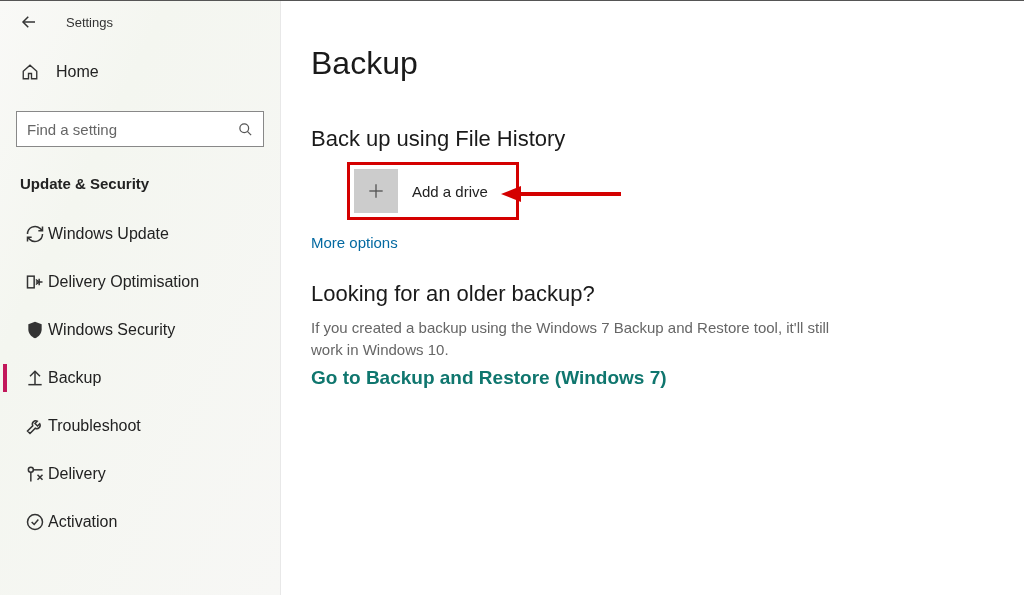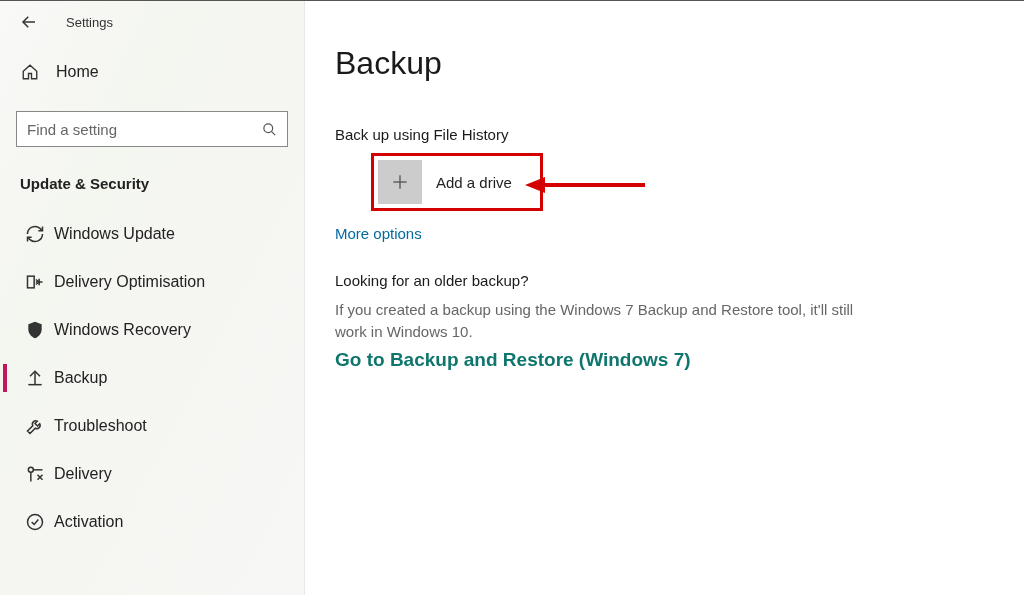--- a/index.html
+++ b/index.html
@@ -10,21 +10,21 @@
     }
     body {
       width: 1024px;
       height: 595px;
       background: #fff;
       display: flex;
       overflow: hidden;
       border-top: 1px solid #555;
     }
     .sidebar {
-      width: 305px;
+      width: 281px;
       height: 100%;
       background: linear-gradient(to bottom right, #f9f9f7 0%, #f4f6f0 30%, #f7f7f5 100%);
       border-right: 1px solid #e8e8e8;
       padding-top: 6px;
       position: relative;
     }
     .sidebar-header {
       display: flex;
       align-items: center;
       padding: 6px 12px 18px 20px;
@@ -81,21 +81,21 @@
     }
     .category-heading {
       font-size: 15px;
       font-weight: 600;
       color: #222;
       padding: 22px 20px 18px 20px;
     }
     .nav-item {
       display: flex;
       align-items: center;
-      gap: 8px;
+      gap: 2px;
       padding: 14px 20px 14px 24px;
       cursor: pointer;
       position: relative;
     }
     .nav-item.active::before {
       content: '';
       position: absolute;
       left: 3px;
       top: 10px;
       bottom: 10px;
@@ -119,21 +119,21 @@
       background: #fff;
       overflow: hidden;
     }
     .page-title {
       font-size: 32px;
       font-weight: 400;
       color: #1a1a1a;
       margin-bottom: 44px;
     }
     .section-heading {
-      font-size: 15px;
+      font-size: 22px;
       font-weight: 400;
       color: #1a1a1a;
       margin-bottom: 10px;
     }
     .section-description {
       font-size: 15px;
       color: #666;
       line-height: 1.45;
       margin-bottom: 18px;
       max-width: 520px;
@@ -252,21 +252,21 @@
     </span>
     <span class="nav-label">Delivery Optimisation</span>
   </div>
 
   <div class="nav-item">
     <span class="icon">
       <svg width="20" height="20" viewBox="0 0 24 24" fill="#333">
         <path d="M12 2 L20 5 V11 C20 16 16.5 20 12 22 C7.5 20 4 16 4 11 V5 Z"></path>
       </svg>
     </span>
-    <span class="nav-label">Windows Recovery</span>
+    <span class="nav-label">Windows Security</span>
   </div>
 
   <div class="nav-item active">
     <span class="icon">
       <svg width="20" height="20" viewBox="0 0 24 24" fill="none" stroke="#333" stroke-width="1.8">
         <line x1="12" y1="20" x2="12" y2="4"></line>
         <polyline points="6 10 12 4 18 10"></polyline>
         <line x1="4" y1="20" x2="20" y2="20"></line>
       </svg>
     </span>

